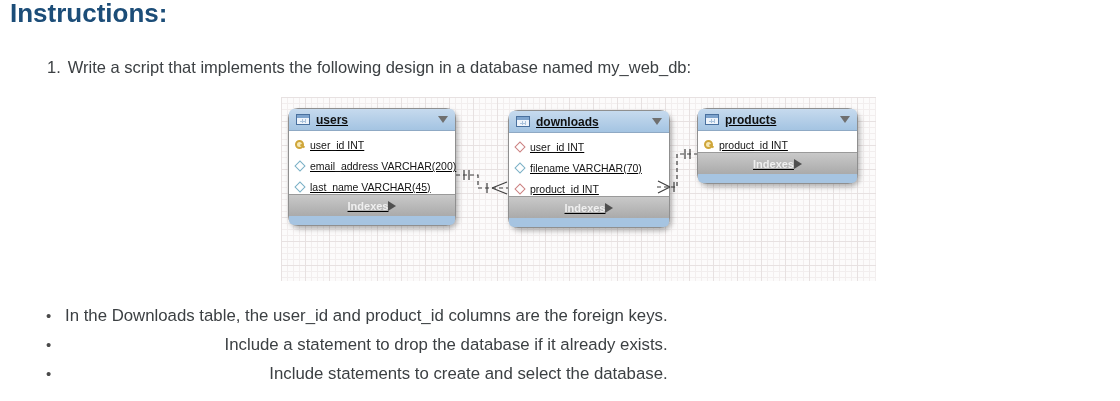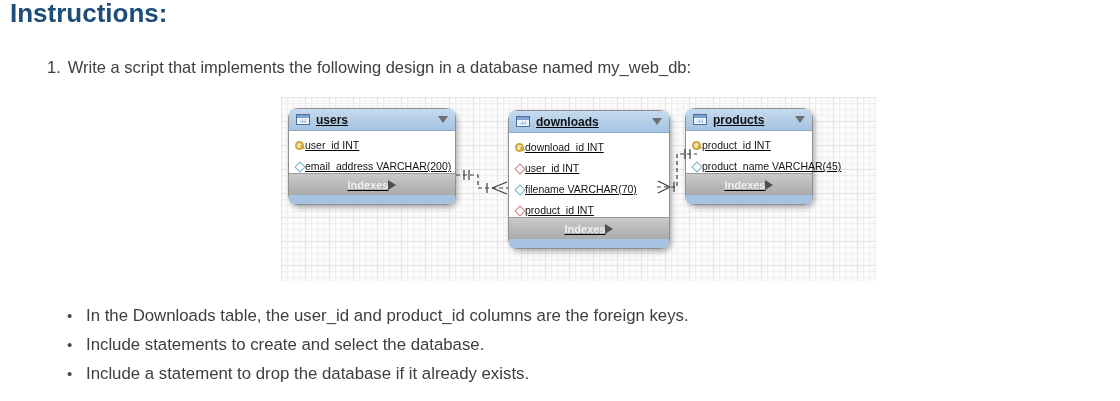--- a/index.html
+++ b/index.html
@@ -10,21 +10,21 @@
   
   .doc-title {
     position:absolute; left:10px; top:-2px;
     font-size:26px; font-weight:700; color:#1c4d78;
   }
   .numbered-item {
     position:absolute; left:47px; top:58px;
     font-size:16.5px; color:#3c4043; display:flex; gap:7px; white-space:nowrap;
   }
   .bullet-list {
-    position:absolute; left:65px; top:301px; list-style:none;
+    position:absolute; left:44px; top:301px; list-style:none;text-align:right;
   }
   .bullet-list li {
     position:relative; padding-left:21px; font-size:16.8px; color:#3c4043;
     line-height:29px; white-space:nowrap;
   }
   .bullet-list li::before {
     content:"•"; position:absolute; left:2px; top:0; color:#4a4a4a; font-size:15px;
   }
 
   
@@ -63,21 +63,21 @@
   .table-glyph::before {
     content:""; position:absolute; left:0; right:0; top:0; height:3px; background:#7da3cd;
   }
   .table-glyph::after {
     content:""; position:absolute; left:3px; right:3px; top:4px; bottom:1px;
     background:
       linear-gradient(90deg, transparent 0 2px, #a9c2dc 2px 3px, transparent 3px 5px, #a9c2dc 5px 6px, transparent 6px),
       linear-gradient(transparent 0 2px, #a9c2dc 2px 3px, transparent 3px);
   }
   .col-row {
-    height:21px; display:flex; align-items:flex-end; padding:1px 5px;
+    height:21px; display:flex; align-items:flex-start; gap:5px; padding:8px 5px;
     font-size:10.5px; color:#141414; white-space:nowrap;
   }
   .col-icon { width:11px; height:11px; position:relative; flex:0 0 auto; }
   
   .col-icon[data-icon="diamond"]::before,
   .col-icon[data-icon="fk-diamond"]::before {
     content:""; position:absolute; left:2px; top:2px; width:6px; height:6px;
     background:#fefefe; border:1px solid #7ab0c6; transform:rotate(45deg);
   }
   .col-icon[data-icon="fk-diamond"]::before { border-color:#cc8181; }
@@ -100,21 +100,21 @@
   .expand-arrow {
     width:0; height:0;
     border-top:5px solid transparent; border-bottom:5px solid transparent;
     border-left:8px solid #4f4f4f;
   }
   .card-footer { height:9px; background:#a6c4e1; border-radius:0 0 5px 5px; }
 
   
   .card-users     { left:7px;   top:11px; width:168px; }
   .card-downloads { left:227px; top:13px; width:162px; }
-  .card-products  { left:404px; top:11px; width:128px; }
+  .card-products  { left:416px; top:11px; width:161px; }
 
   
   .rel-svg { position:absolute; left:0; top:0; width:595px; height:184px; pointer-events:none; }
   .rel-line { fill:none; stroke:#3f3f3f; stroke-width:1.2; stroke-dasharray:4 3; }
   .rel-mark { fill:none; stroke:#3f3f3f; stroke-width:1.2; }
 </style>
 </head>
 <body>
 
 <div class="page">
@@ -136,40 +136,40 @@
       </div>
       <div class="card-rows">
         <div class="col-row">
           <span class="col-icon" data-icon="key"></span>
           <span>user_id INT</span>
         </div>
         <div class="col-row">
           <span class="col-icon" data-icon="diamond"></span>
           <span>email_address VARCHAR(200)</span>
         </div>
+        <div class="col-row">
+          <span class="col-icon" data-icon="diamond"></span>
+          <span>last_name VARCHAR(45)</span>
+        </div>
       </div>
       <div class="indexes-bar">
         <span>Indexes</span>
         <span class="expand-arrow"></span>
       </div>
       <div class="card-footer"></div>
     </div>
 
     <div class="table-card card-downloads">
       <div class="card-header">
         <span class="table-glyph"></span>
         <span class="card-title">downloads</span>
         <span class="collapse-arrow"></span>
       </div>
       <div class="card-rows">
         <div class="col-row">
-          <span class="col-icon" data-icon="key"></span>
-          <span>download_id INT</span>
-        </div>
-        <div class="col-row">
           <span class="col-icon" data-icon="fk-diamond"></span>
           <span>user_id INT</span>
         </div>
         <div class="col-row">
           <span class="col-icon" data-icon="diamond"></span>
           <span>filename VARCHAR(70)</span>
         </div>
         <div class="col-row">
           <span class="col-icon" data-icon="fk-diamond"></span>
           <span>product_id INT</span>
@@ -186,24 +186,20 @@
       <div class="card-header">
         <span class="table-glyph"></span>
         <span class="card-title">products</span>
         <span class="collapse-arrow"></span>
       </div>
       <div class="card-rows">
         <div class="col-row">
           <span class="col-icon" data-icon="key"></span>
           <span>product_id INT</span>
         </div>
-        <div class="col-row">
-          <span class="col-icon" data-icon="diamond"></span>
-          <span>product_name VARCHAR(45)</span>
-        </div>
       </div>
       <div class="indexes-bar">
         <span>Indexes</span>
         <span class="expand-arrow"></span>
       </div>
       <div class="card-footer"></div>
     </div>
 
     <svg class="rel-svg" viewBox="0 0 595 184" xmlns="http://www.w3.org/2000/svg">
 
@@ -212,17 +208,17 @@
       <path class="rel-mark" d="M211,91 L226,85 M211,91 L226,97 M206,86 V96"></path>
 
       <path class="rel-line" d="M376,90 H396 V57 H416"></path>
       <path class="rel-mark" d="M389,90 L377,84 M389,90 L377,96 M393,85 V95"></path>
       <path class="rel-mark" d="M404,52 V62 M409,52 V62"></path>
     </svg>
   </div>
 
   <ul class="bullet-list">
     <li>In the Downloads table, the user_id and product_id columns are the foreign keys.</li>
+    <li>Include a statement to drop the database if it already exists.</li>
     <li>Include statements to create and select the database.</li>
-    <li>Include a statement to drop the database if it already exists.</li>
   </ul>
 
 </div>
 
 </body></html>

